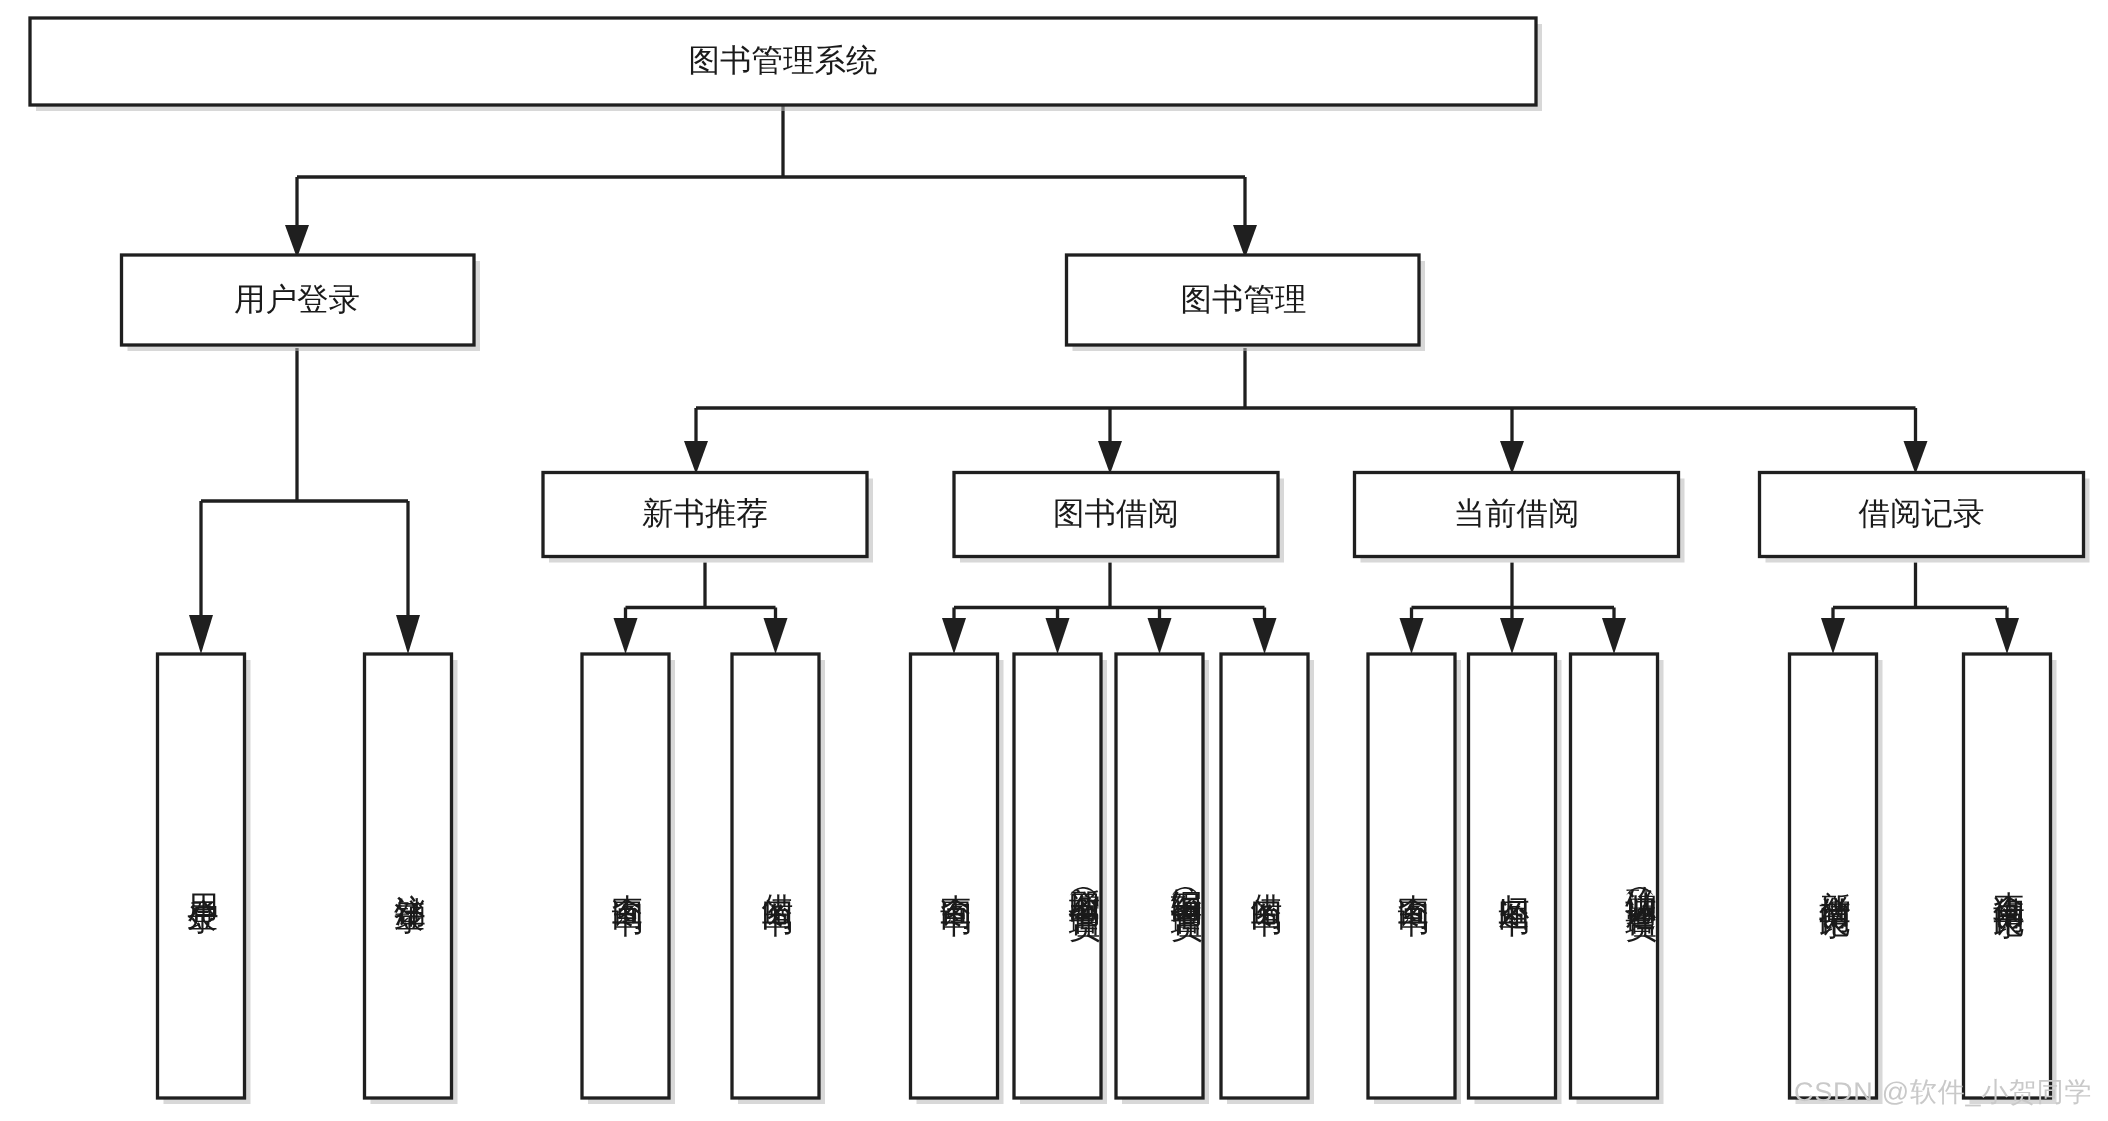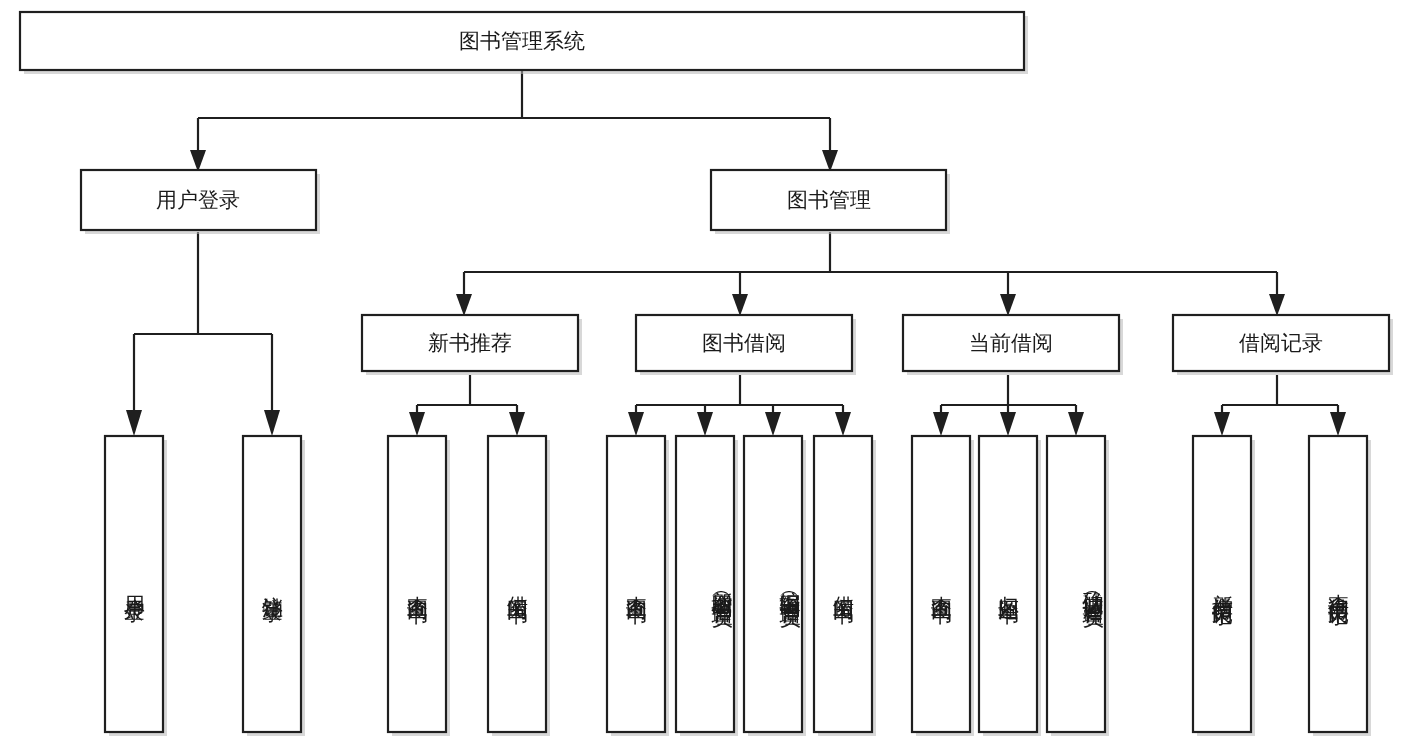--- a/index.html
+++ b/index.html
@@ -229,14 +229,15 @@
   <div class="node-label-v" style="left:607px; top:436px; width:58px; height:296px;">查询图书</div>
   <div class="node-label-v" style="left:676px; top:440px; width:58px; height:290px; align-items:flex-start;">新增图书（管理员）</div>
   <div class="node-label-v" style="left:744px; top:440px; width:58px; height:290px; align-items:flex-start;">编辑图书（管理员）</div>
   <div class="node-label-v" style="left:814px; top:436px; width:58px; height:296px;">借阅图书</div>
   <div class="node-label-v" style="left:912px; top:436px; width:58px; height:296px;">查询图书</div>
   <div class="node-label-v" style="left:979px; top:436px; width:58px; height:296px;">归还图书</div>
   <div class="node-label-v" style="left:1047px; top:440px; width:58px; height:290px; align-items:flex-start;">确认归还（管理员）</div>
   <div class="node-label-v" style="left:1193px; top:436px; width:58px; height:296px;">新增借阅记录</div>
   <div class="node-label-v" style="left:1309px; top:436px; width:58px; height:296px;">查询借阅记录</div>
 
+  <div class="watermark" style="left:1196px; top:716px;">CSDN @软件_小贺同学</div>
 
 </div>
 
 </body></html>

